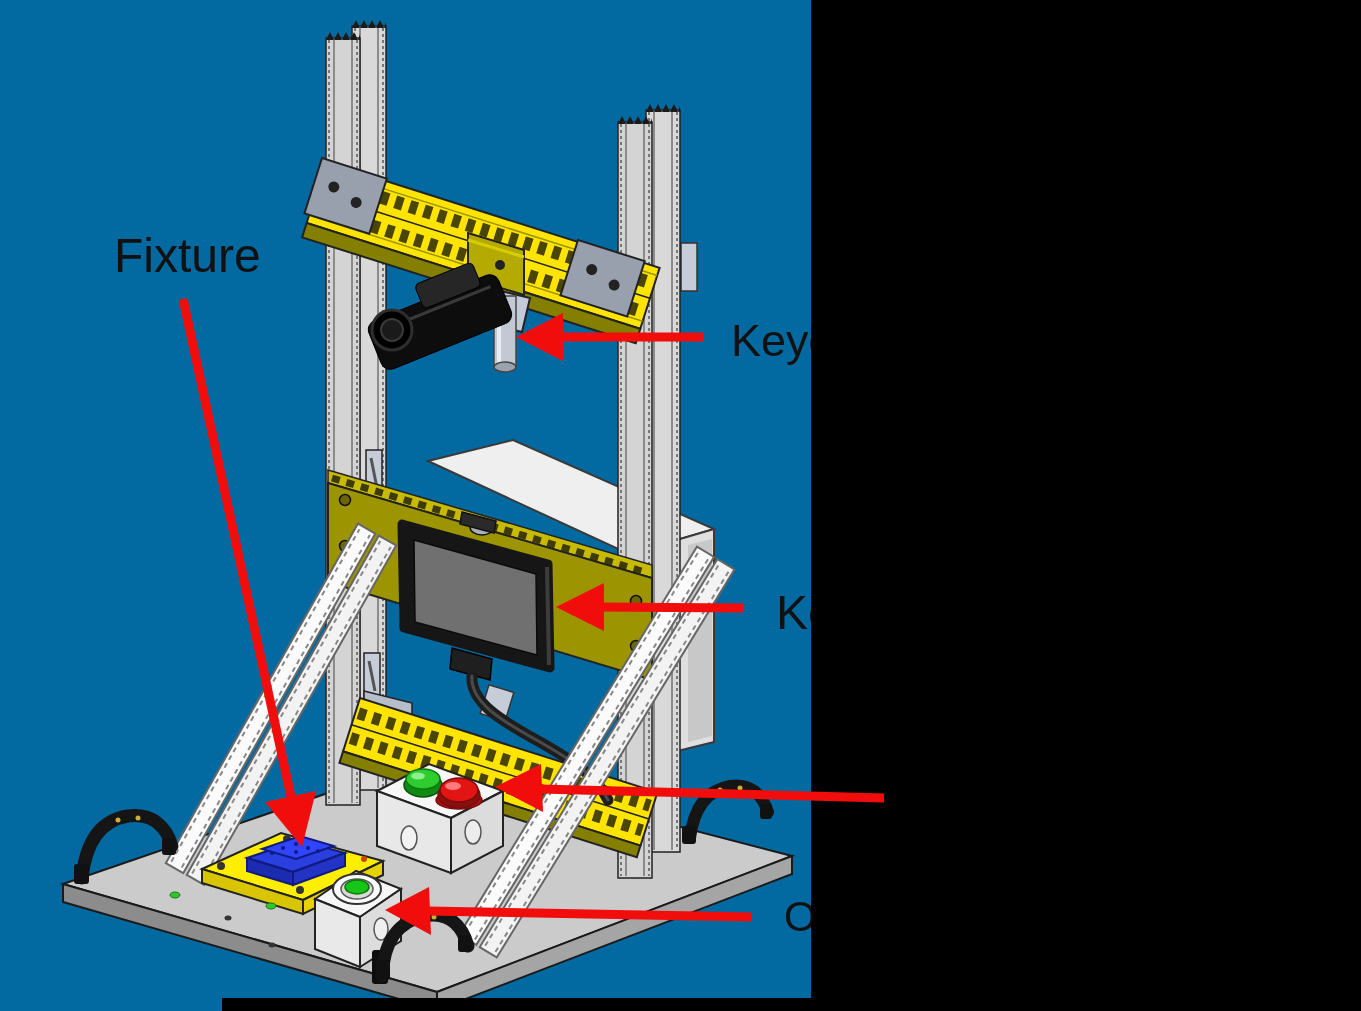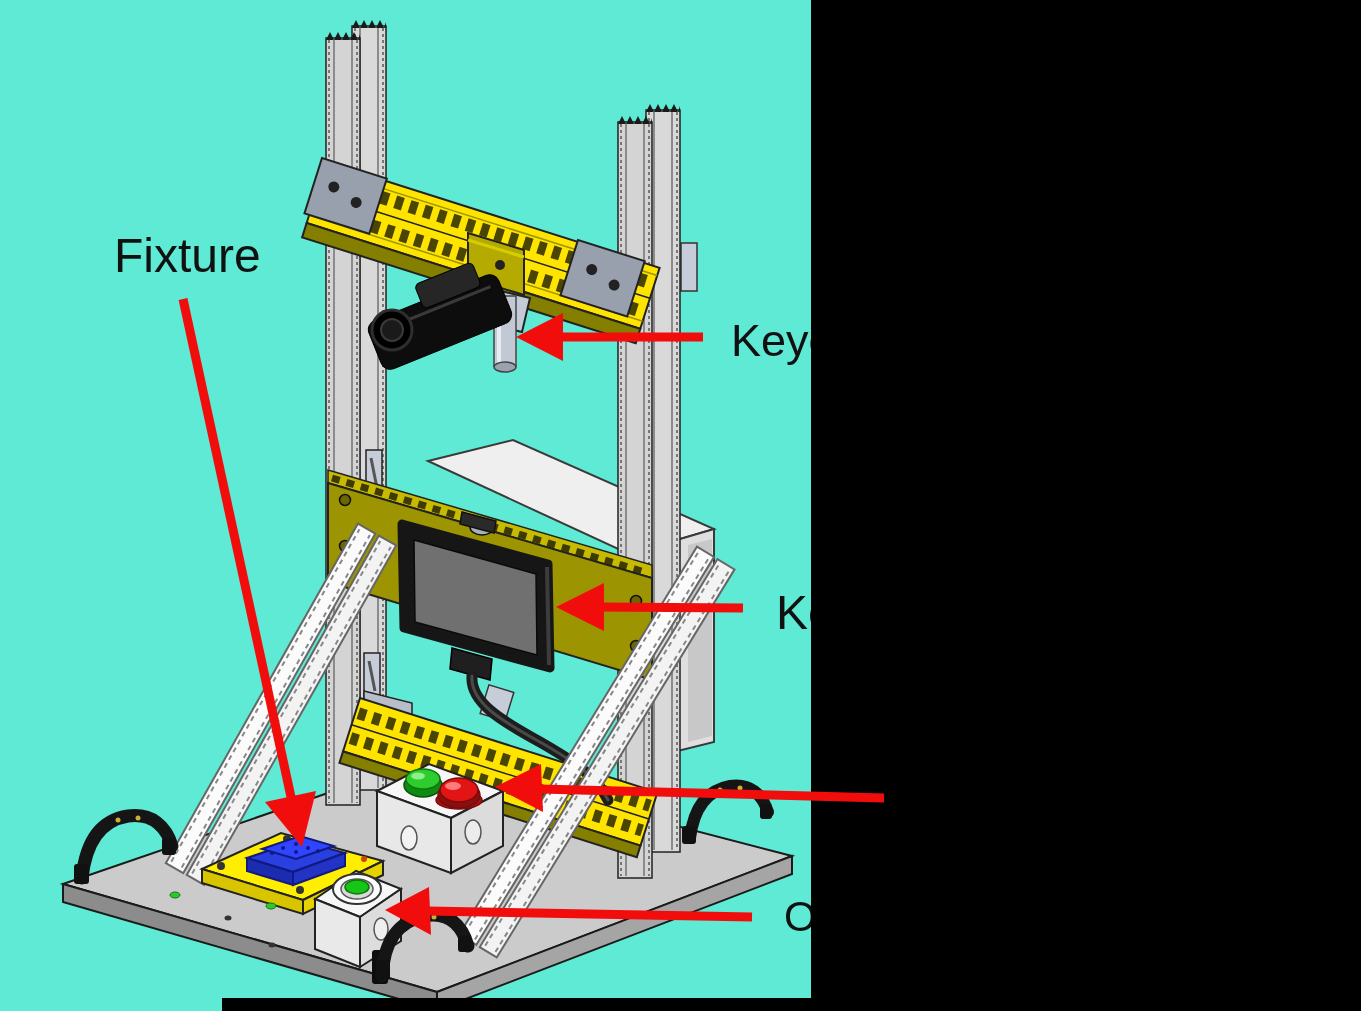--- a/index.html
+++ b/index.html
@@ -1,16 +1,16 @@
 <!DOCTYPE html>
 <html><head>
 <meta charset="utf-8">
 <style>
   html,body{margin:0;padding:0;background:#ffffff;}
-  .stage{position:relative;width:1361px;height:1011px;background:#5eead4;overflow:hidden;}
+  .stage{position:relative;width:1361px;height:1011px;background:#0369a1;overflow:hidden;}
   svg text{font-family:"Liberation Sans","DejaVu Sans",sans-serif;fill:#111111;}
 </style>
 </head>
 <body>
 
 <div class="stage">
 <svg width="1361" height="1011" viewBox="0 0 1361 1011" xmlns="http://www.w3.org/2000/svg">
 
   <g>
     <polygon points="428,461 513,440 714,529 629,554" fill="#efefef" stroke="#3a3a3a" stroke-width="2"></polygon>

